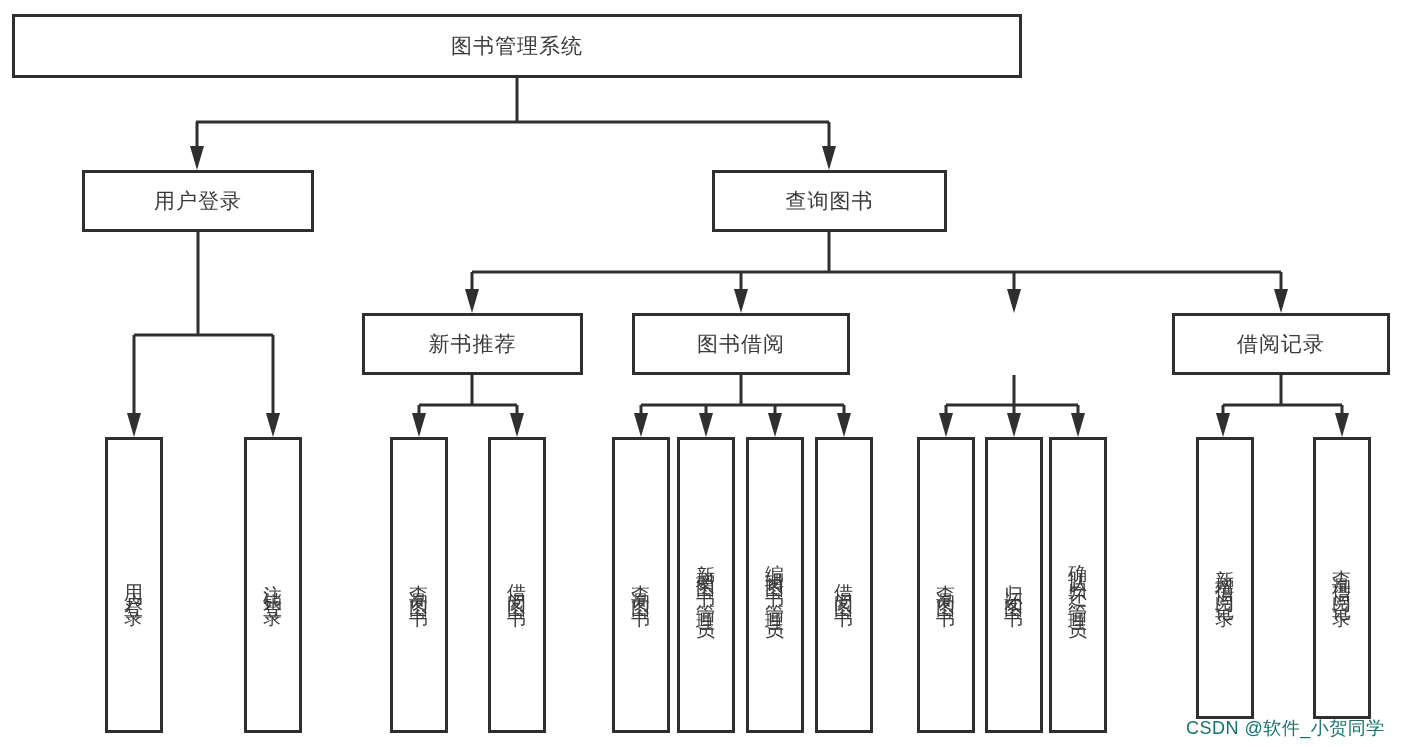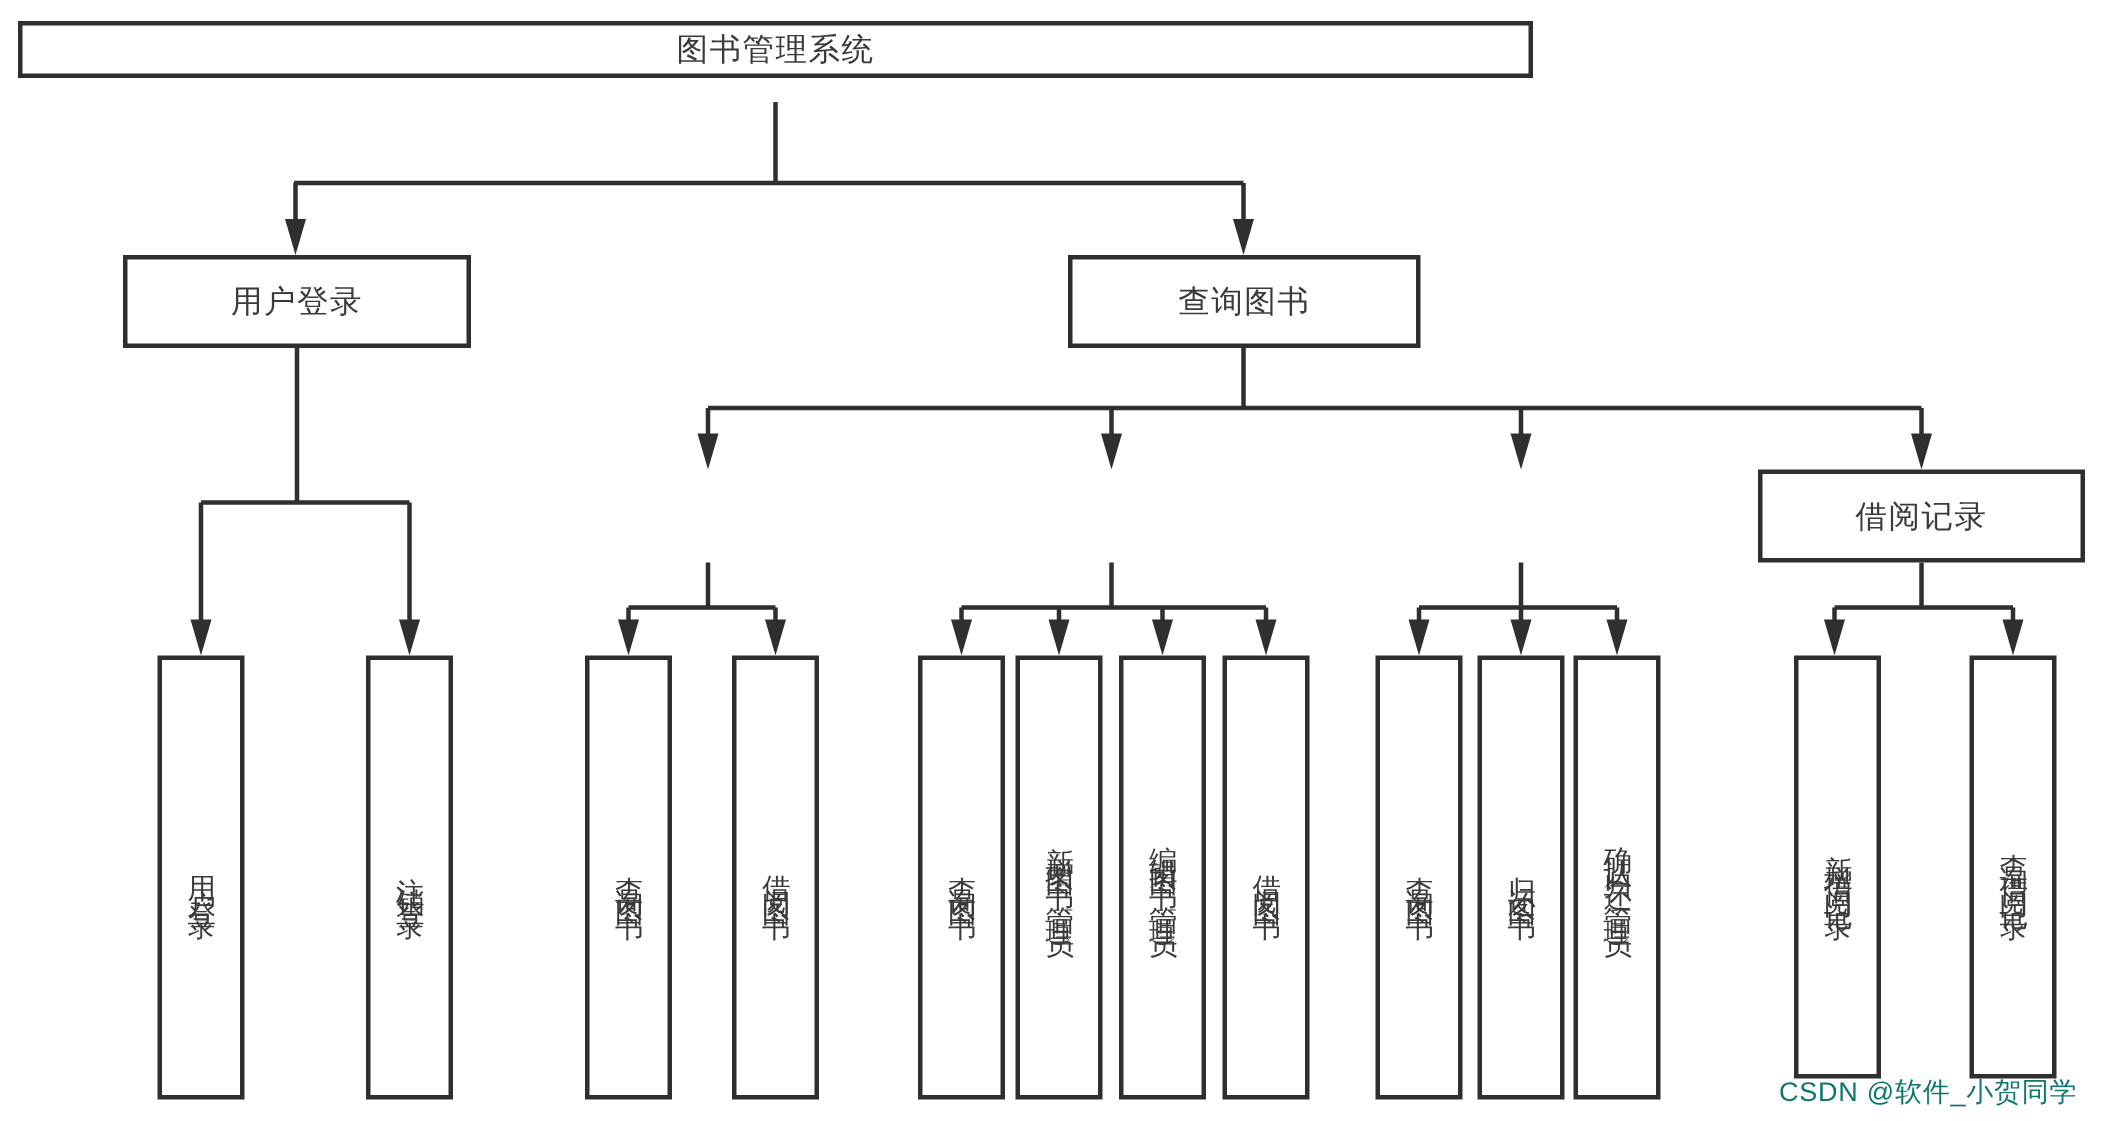--- a/index.html
+++ b/index.html
@@ -98,31 +98,37 @@
       <polygon points="1007,413 1021,413 1014,437"></polygon>
       <polygon points="1071,413 1085,413 1078,437"></polygon>
     </g>
     <g>
       <path d="M1281 375 V406 M1223 405 H1342 M1223 405 V417 M1342 405 V417"></path>
       <polygon points="1216,413 1230,413 1223,437"></polygon>
       <polygon points="1335,413 1349,413 1342,437"></polygon>
     </g>
   </svg>
 
-  <div class="box h" style="left:12px;top:14px;width:1010px;height:38px">
+  <div class="box h" style="left:12px;top:14px;width:1010px;height:64px">
     <span class="lbl">图书管理系统</span>
   </div>
 
   <div class="box h" style="left:82px;top:170px;width:232px;height:62px">
     <span class="lbl">用户登录</span>
   </div>
   <div class="box h" style="left:712px;top:170px;width:235px;height:62px">
     <span class="lbl">查询图书</span>
   </div>
 
+  <div class="box h" style="left:362px;top:313px;width:221px;height:62px">
+    <span class="lbl">新书推荐</span>
+  </div>
+  <div class="box h" style="left:632px;top:313px;width:218px;height:62px">
+    <span class="lbl">图书借阅</span>
+  </div>
   <div class="box h" style="left:1172px;top:313px;width:218px;height:62px">
     <span class="lbl">借阅记录</span>
   </div>
 
   <div class="box v" style="left:105px;top:437px;width:58px;height:296px">
     <span class="lbl">用户登录</span>
   </div>
   <div class="box v" style="left:244px;top:437px;width:58px;height:296px">
     <span class="lbl">注销登录</span>
   </div>

